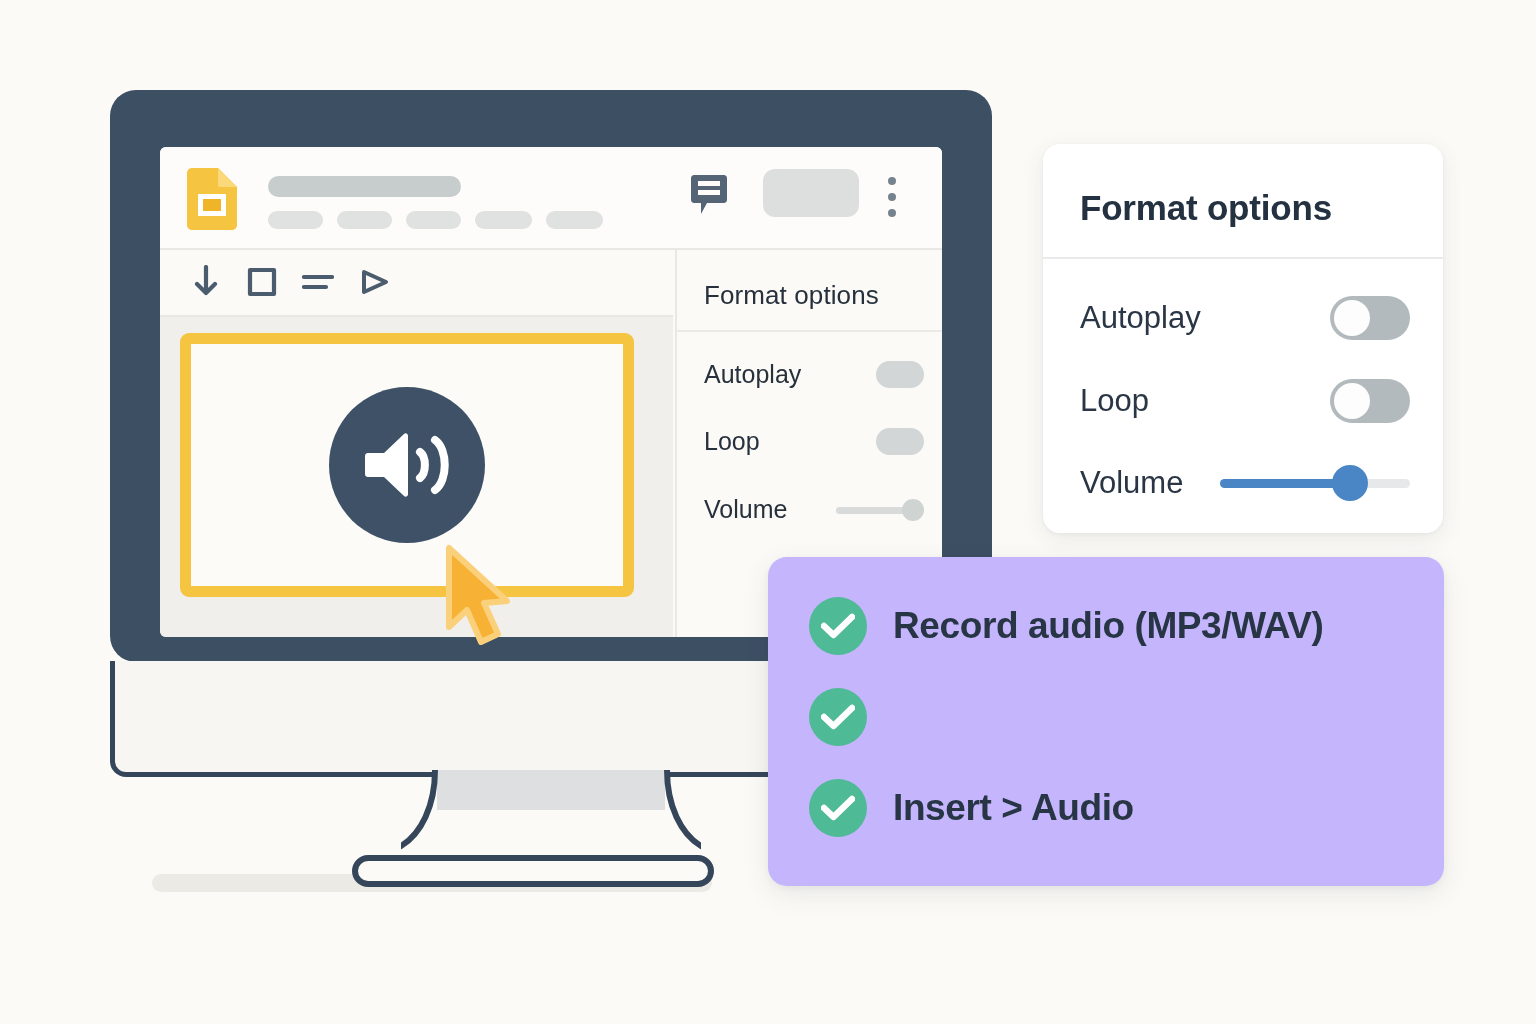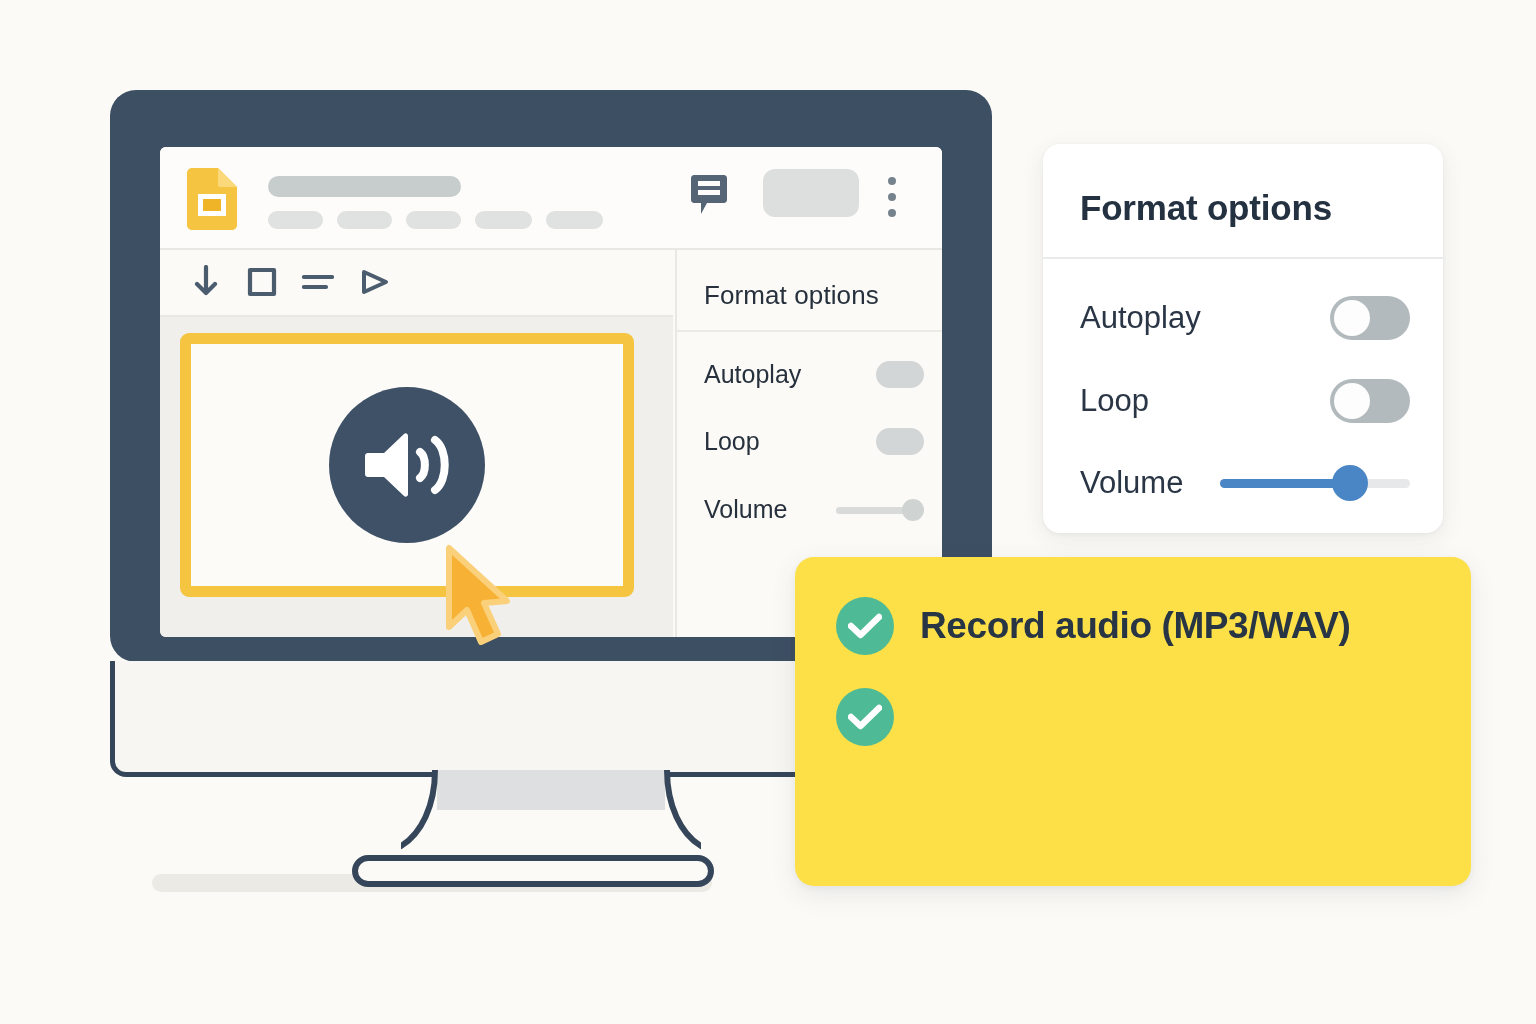--- a/index.html
+++ b/index.html
@@ -408,24 +408,23 @@
     background: #4a86c5;
   }
 
   
   .check-card {
     position: absolute;
     left: 768px;
     top: 557px;
     width: 676px;
     height: 329px;
-    background: #fde047;
+    background: #c4b5fd;
     border-radius: 19px;
     box-shadow: 0 8px 26px rgba(60,70,85,0.10), 0 2px 6px rgba(60,70,85,0.05);
-    margin-left: 27px;
   }
   .check-list {
     position: absolute;
     left: 41px;
     top: 38px;
     display: flex;
     flex-direction: column;
     gap: 29px;
   }
   .check-item {
@@ -623,17 +622,25 @@
       </div>
 
       <div class="check-item">
         <div class="check-circle">
           <svg width="34" height="26" viewBox="0 0 34 26">
             <path d="M3 13 L12.5 22 L31 4" fill="none" stroke="#ffffff" stroke-width="6.5" stroke-linecap="round" stroke-linejoin="round"></path>
           </svg>
         </div>
       </div>
 
+      <div class="check-item">
+        <div class="check-circle">
+          <svg width="34" height="26" viewBox="0 0 34 26">
+            <path d="M3 13 L12.5 22 L31 4" fill="none" stroke="#ffffff" stroke-width="6.5" stroke-linecap="round" stroke-linejoin="round"></path>
+          </svg>
+        </div>
+        <span class="check-text">Insert &gt; Audio</span>
+      </div>
 
     </div>
   </div>
 
 </div>
 
 </body></html>

